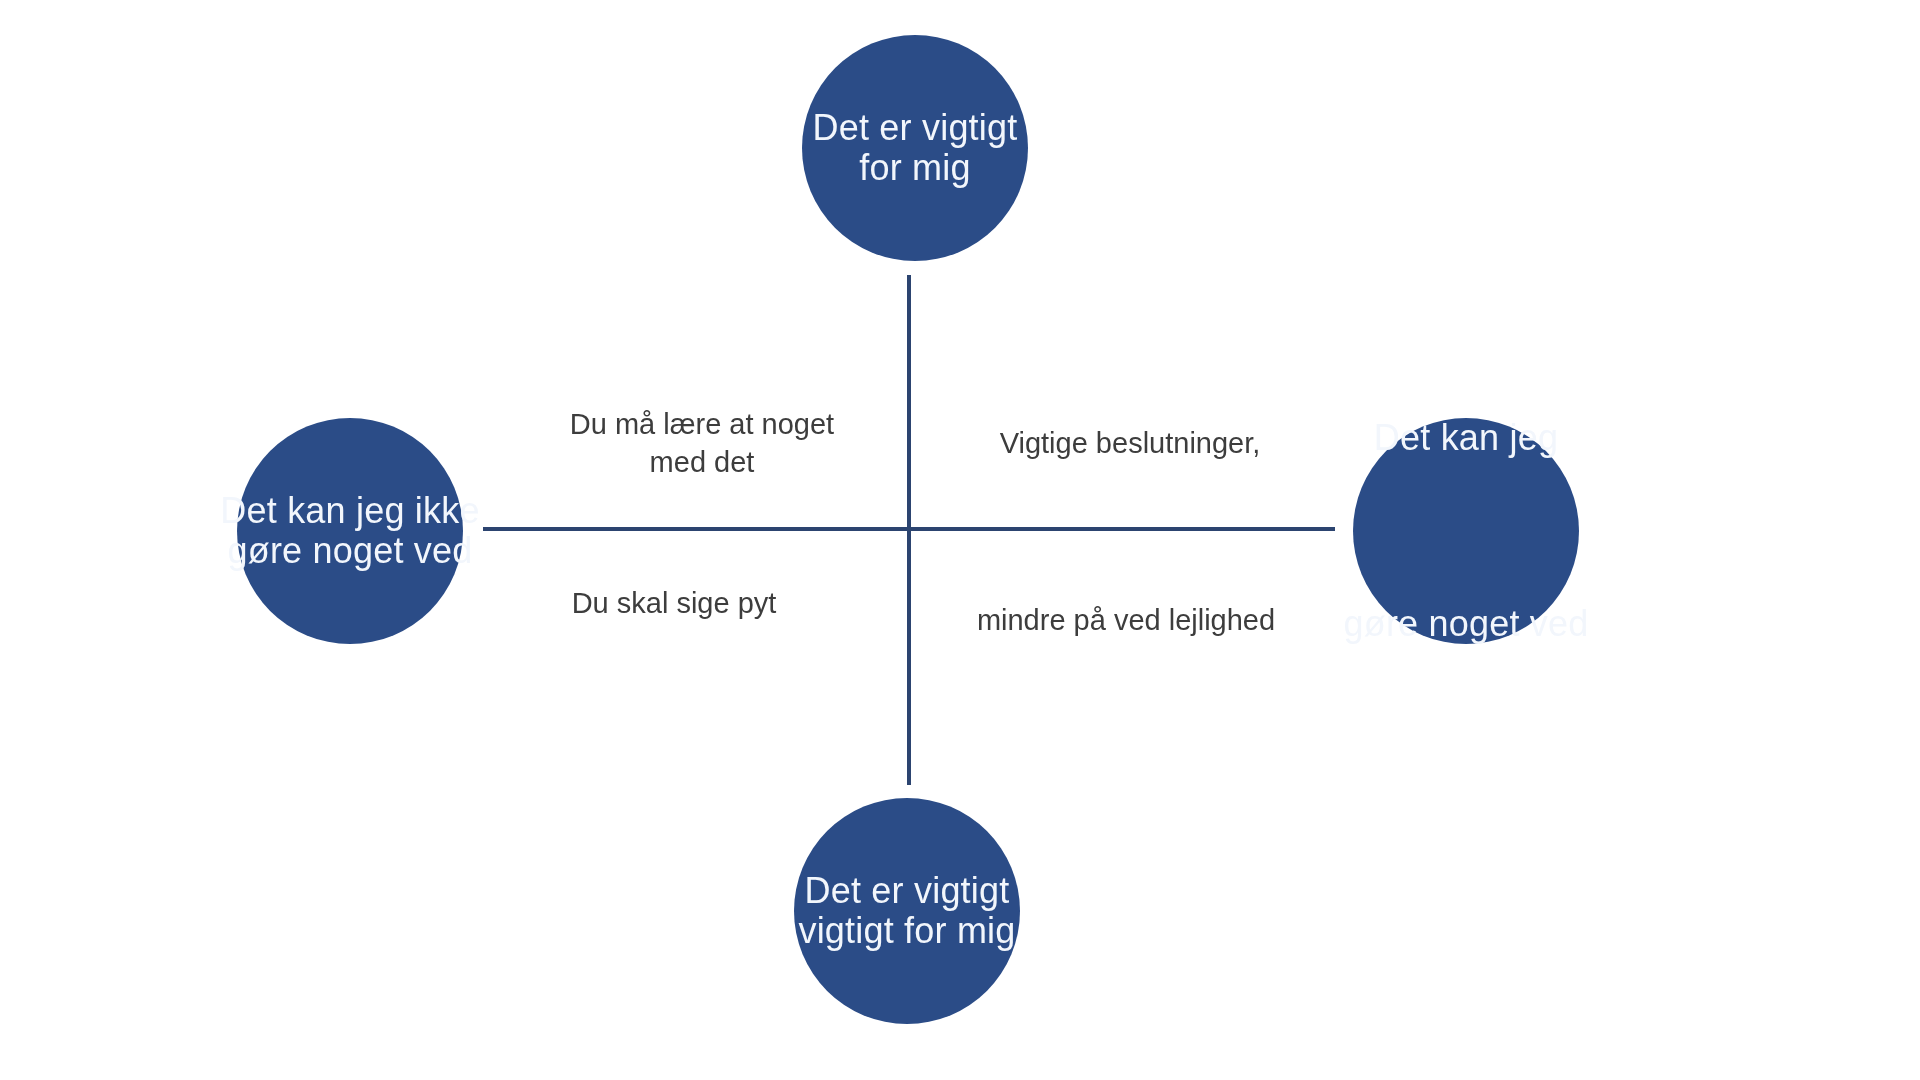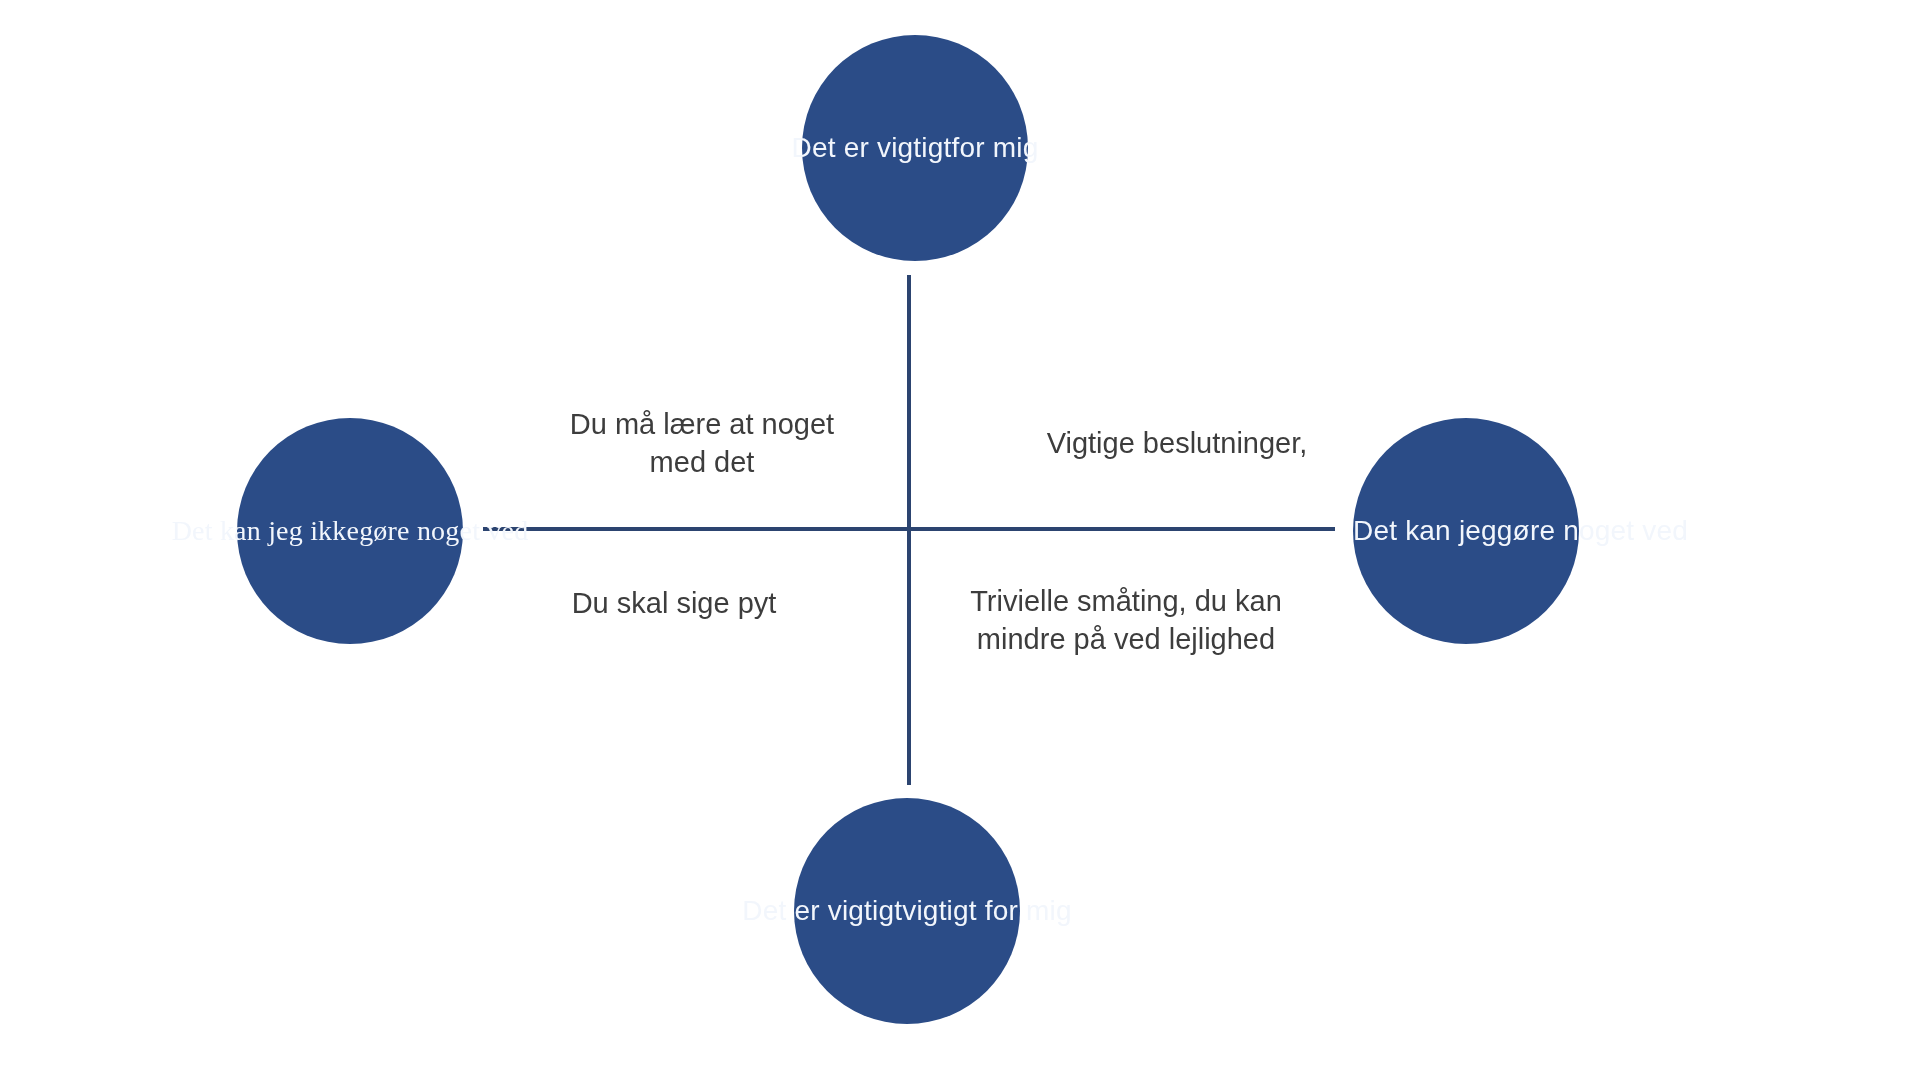--- a/index.html
+++ b/index.html
@@ -21,25 +21,25 @@
     width:1920px; height:1080px;
     background: var(--bg);
   }
   .node{
     position:absolute;
     width:226px; height:226px;
     border-radius:50%;
     background: var(--circle-fill);
     color: var(--circle-text);
     display:flex;
-    flex-direction:row;
+    flex-direction:column;
     align-items:center;
     justify-content:center;
     text-align:center;
-    font-size:28px;
+    font-size:36px;
     line-height:40px;
     letter-spacing:0.2px;
   }
   .node span{ display:block; white-space:nowrap; }
   .axis{
     position:absolute;
     background: var(--axis-line);
   }
   .axis.v{ width:4px; }
   .axis.h{ height:4px; }
@@ -49,27 +49,27 @@
     color: var(--quadrant-text);
     font-size:29px;
     line-height:38px;
     text-align:center;
     white-space:nowrap;
   }
   .quadrant-label span{ display:block; }
 
   
   #node-top    { left:802px; top:35px;  }
-  #node-left   { left:237px; top:418px;font-family:Liberation Serif, serif; }
+  #node-left   { left:237px; top:418px; }
   #node-right  { left:1353px;top:418px;justify-content:space-between; }
   #node-bottom { left:794px; top:798px; }
   #axis-vertical   { left:907px; top:275px; height:510px; }
   #axis-horizontal { left:483px; top:527px; width:852px;  }
   #label-top-left     { left:702px;  top:443px; }
-  #label-top-right    { left:1177px; top:443px; }
+  #label-top-right    { left:1130px; top:443px; }
   #label-bottom-left  { left:674px;  top:603px; }
   #label-bottom-right { left:1126px; top:620px; }
 </style>
 </head>
 <body>
 
 <div class="stage">
 
   <div class="axis v" id="axis-vertical"></div>
   <div class="axis h" id="axis-horizontal"></div>
@@ -101,17 +101,16 @@
 
   <div class="quadrant-label" id="label-top-right">
     <span>Vigtige beslutninger,</span>
   </div>
 
   <div class="quadrant-label" id="label-bottom-left">
     <span>Du skal sige pyt</span>
   </div>
 
   <div class="quadrant-label" id="label-bottom-right">
-    <span>Trivielle småting, du kan</span>
     <span>mindre på ved lejlighed</span>
   </div>
 
 </div>
 
 </body></html>

